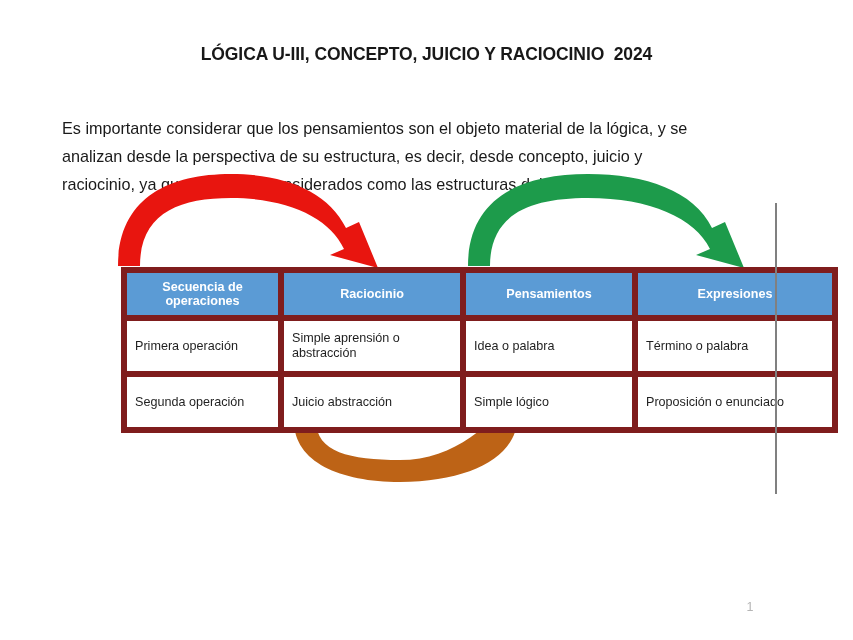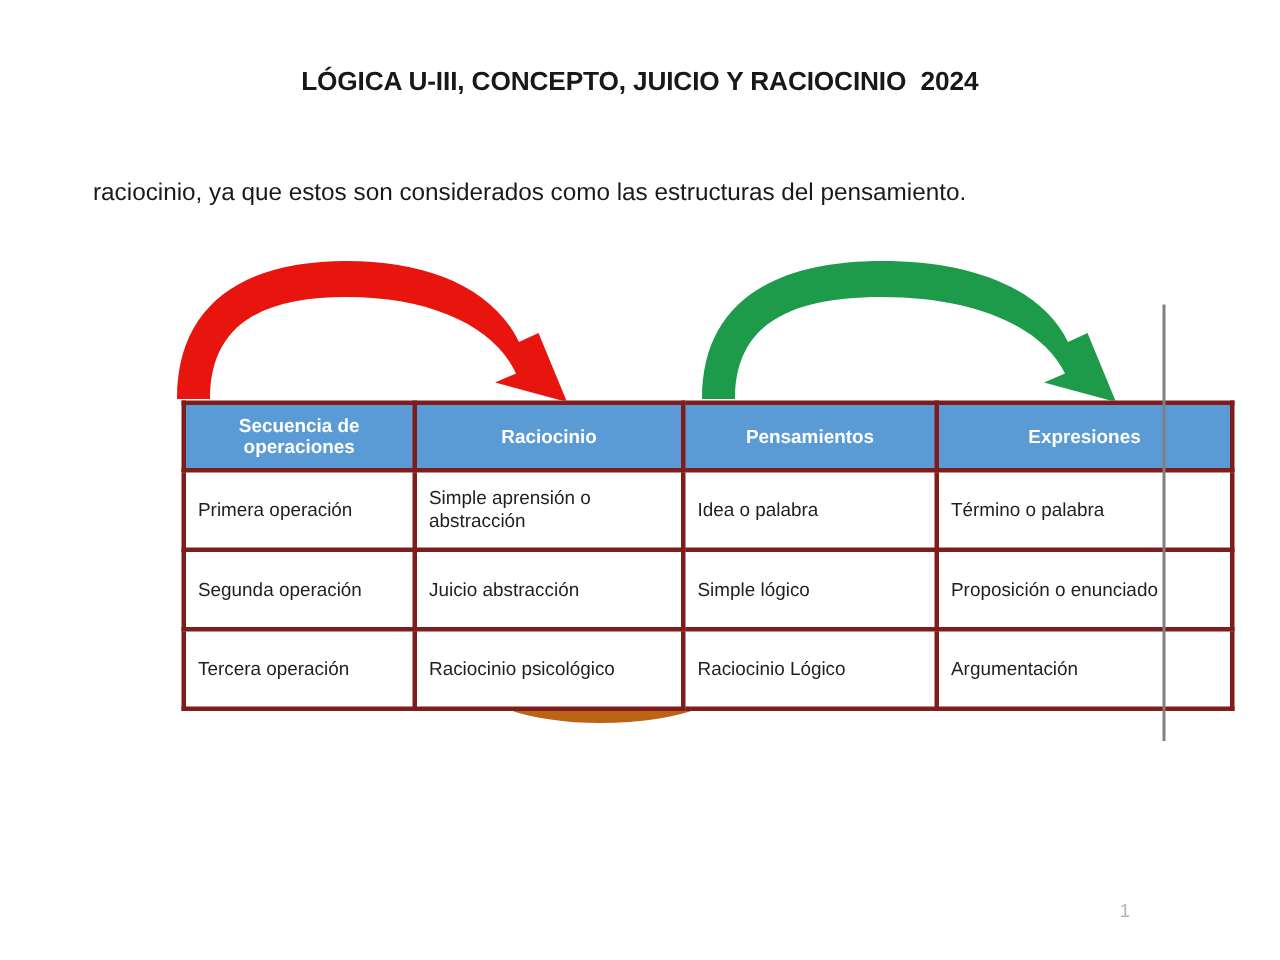--- a/index.html
+++ b/index.html
@@ -74,21 +74,21 @@
     left: 121px;
     top: 267px;
     width: 639px;
     border-collapse: collapse;
     table-layout: fixed;
     background: #ffffff;
     font-size: 12.6px;
     color: #1f1f1f;
   }
   #matrix-table td, #matrix-table th {
-    border: 3px solid #7f1d1d;
+    border: 6px solid #7f1d1d;
     padding: 6px 8px;
     vertical-align: middle;
     text-align: left;
     background: #ffffff;
   }
   #matrix-table thead th {
     background: #5b9bd5;
     color: #ffffff;
     font-weight: bold;
     text-align: center;
@@ -138,20 +138,22 @@
   }
 </style>
 </head>
 <body>
 
 <div id="slide">
 
   <div id="slide-title">LÓGICA U-III, CONCEPTO, JUICIO Y RACIOCINIO  2024</div>
 
   <div id="body-paragraph">
+    <div>Es importante considerar que los pensamientos son el objeto material de la lógica, y se</div>
+    <div>analizan desde la perspectiva de su estructura, es decir, desde concepto, juicio y</div>
     <div class="lastline">raciocinio, ya que estos son considerados como las estructuras del pensamiento.</div>
   </div>
 
   <div id="diagram">
     <svg width="853" height="640" viewBox="0 0 853 640" xmlns="http://www.w3.org/2000/svg">
 
       <g>
         <path d="M 140 266
                  C 140 214, 178 198, 231 198
                  C 288 198, 330 218, 344 249
@@ -208,26 +210,20 @@
         <td class="col-2">Simple aprensión o abstracción</td>
         <td class="col-3">Idea o palabra</td>
         <td class="col-4">Término o palabra</td>
       </tr>
       <tr>
         <td class="col-1">Segunda operación</td>
         <td class="col-2">Juicio abstracción</td>
         <td class="col-3">Simple lógico</td>
         <td class="col-4">Proposición o enunciado</td>
       </tr>
-      <tr>
-        <td class="col-1">Tercera operación</td>
-        <td class="col-2">Raciocinio psicológico</td>
-        <td class="col-3">Raciocinio Lógico</td>
-        <td class="col-4">Argumentación</td>
-      </tr>
     </tbody>
   </table>
 
   <div id="right-rule"></div>
 
   <div id="footer-pagenum">1</div>
 
 </div>
 
 </body></html>

